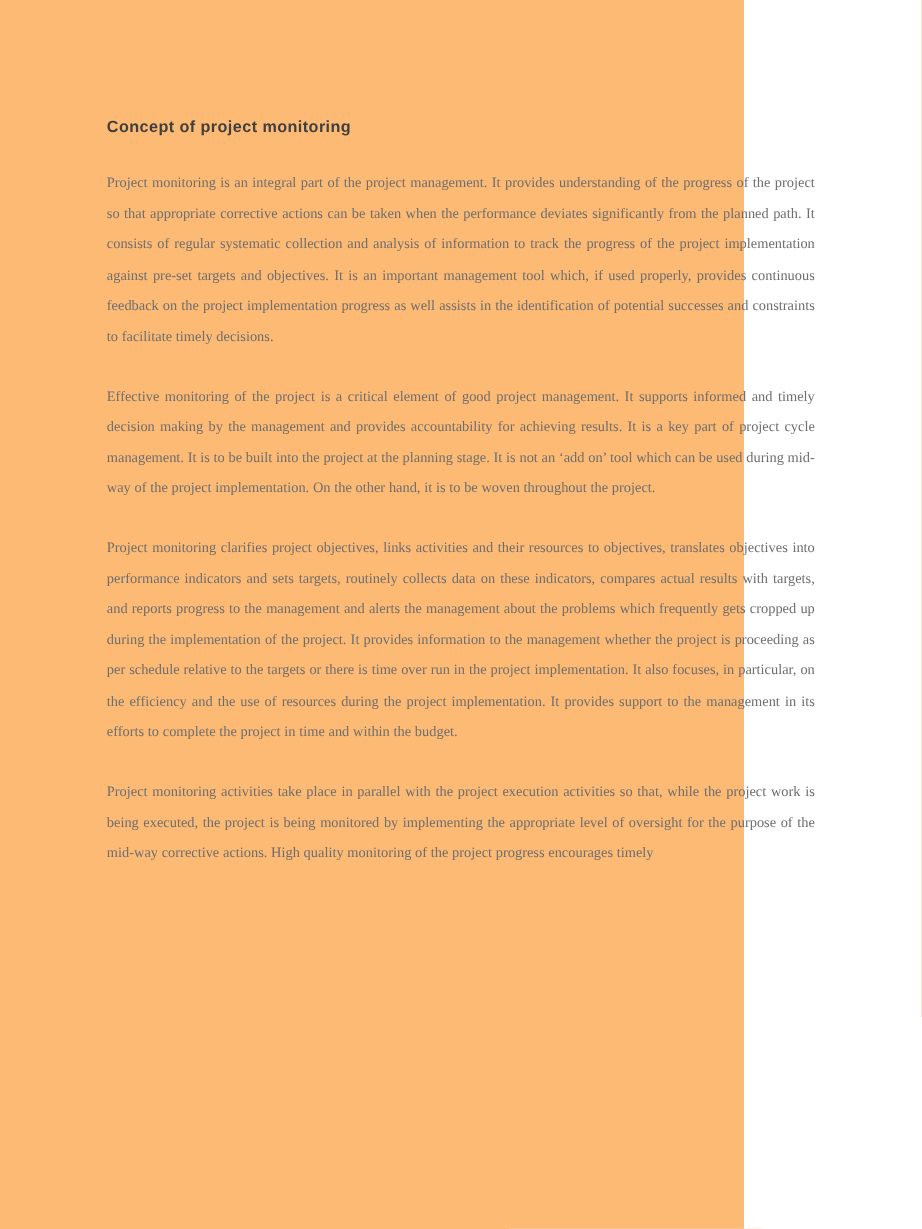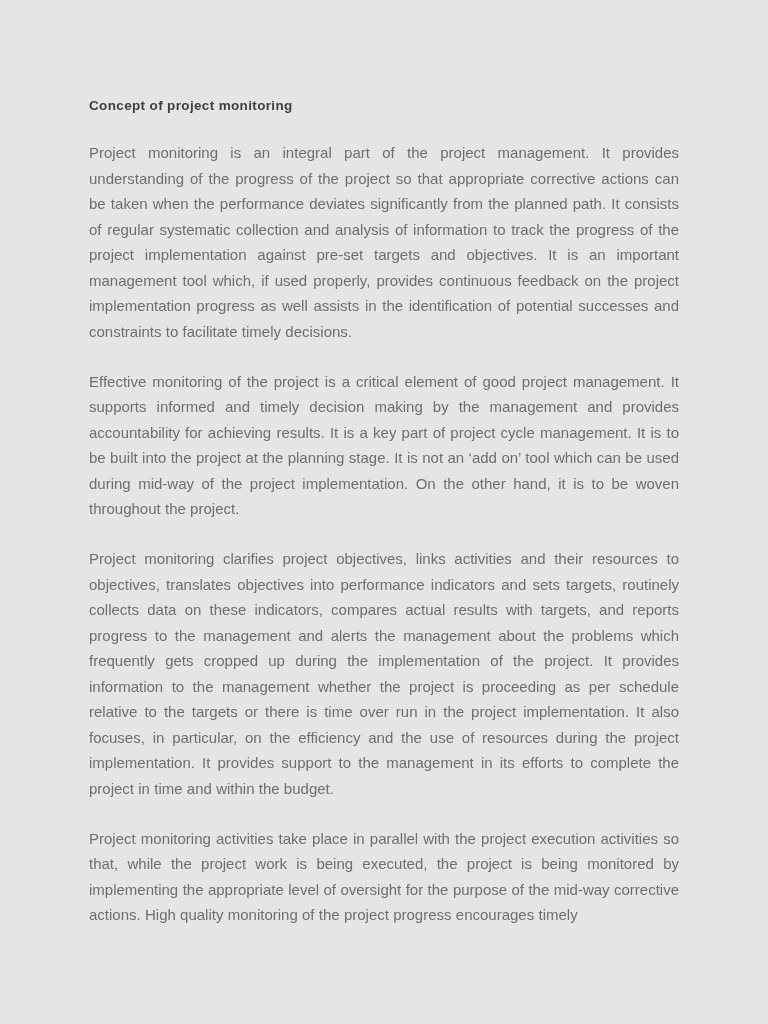--- a/index.html
+++ b/index.html
@@ -8,49 +8,50 @@
   }
   body {
     width: 768px;
     height: 1024px;
     background: #ffffff;
     font-family: "Liberation Sans", sans-serif;
     overflow: hidden;
   }
   .page {
     position: relative;
-    width: 768px;
+    width: 620px;
     height: 1024px;
-    background: #e5e5e5;
+    background: #fdba74;
     box-sizing: border-box;
     padding: 0;
   }
   .content {
     position: absolute;
     left: 89px;
     top: 96px;
     width: 590px;
   }
   .doc-heading {
     font-size: 13.5px;
     font-weight: bold;
     color: #3f3f3f;
     letter-spacing: 0.35px;
     line-height: 19px;
     margin: 0 0 25px 0;
     text-align: left;
   }
   .doc-paragraph {
-    font-size: 15px;
+    font-size: 12px;
     color: #6e6e6e;
     line-height: 25.5px;
     text-align: justify;
     text-justify: inter-word;
     margin: 0 0 24.5px 0;
     word-spacing: 0.1px;
+    font-family: Liberation Serif, serif;
   }
   .doc-paragraph:last-child {
     margin-bottom: 0;
   }
   
   .clip {
     position: absolute;
     left: 0;
     top: 0;
     width: 768px;

